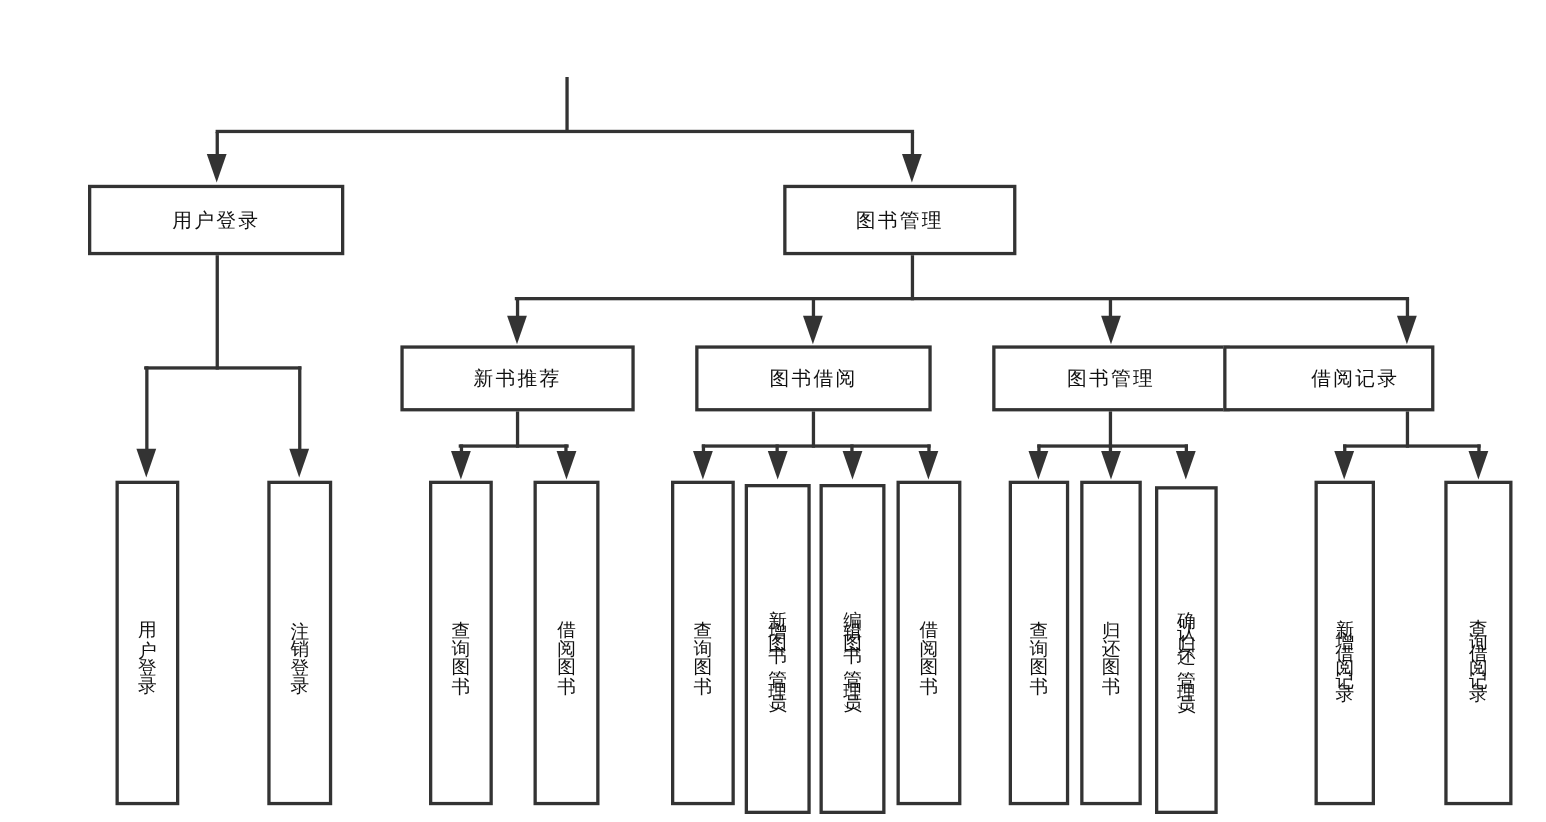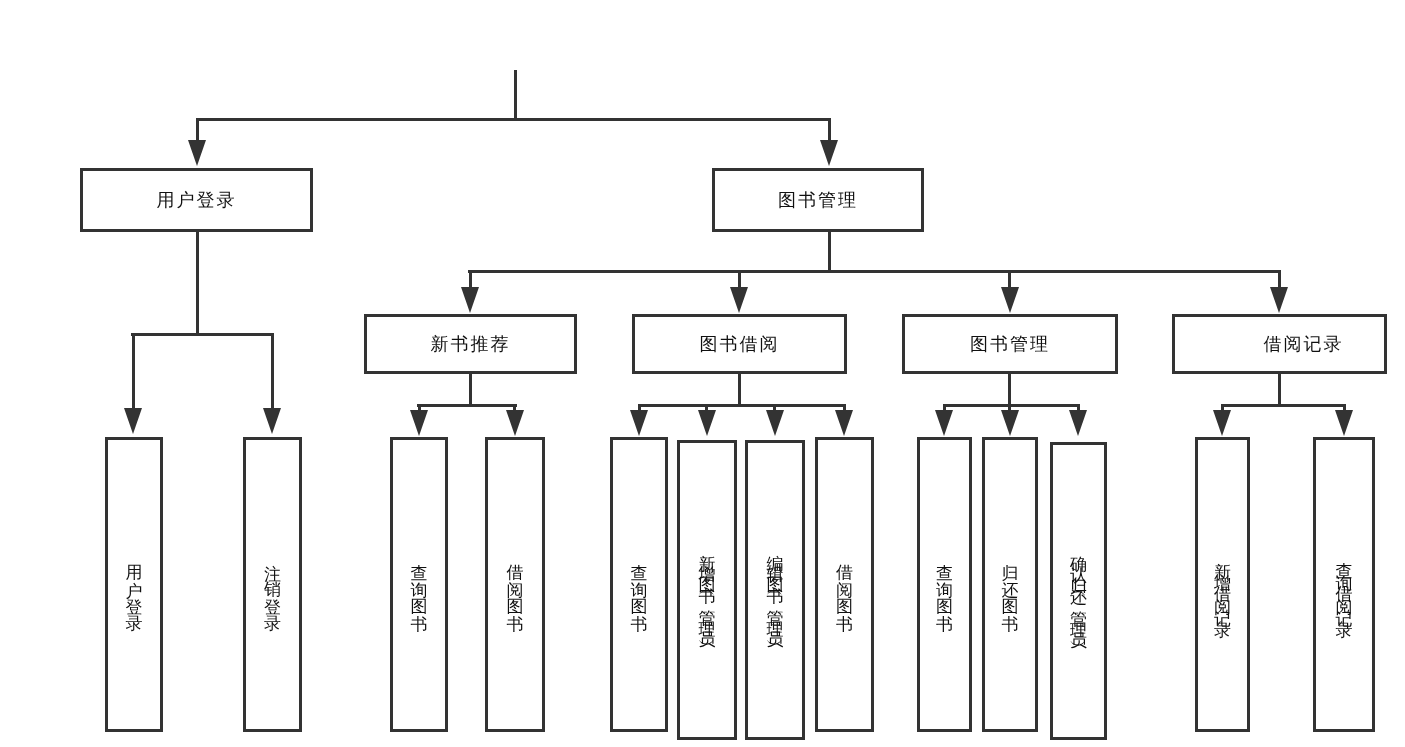--- a/index.html
+++ b/index.html
@@ -59,21 +59,21 @@
   <div class="vl" style="left:738px;top:272px;width:3px;height:16px;"></div>
   <div class="ah" style="left:730px;top:287px;"></div>
   <div class="vl" style="left:1008px;top:272px;width:3px;height:16px;"></div>
   <div class="ah" style="left:1001px;top:287px;"></div>
   <div class="vl" style="left:1278px;top:272px;width:3px;height:16px;"></div>
   <div class="ah" style="left:1270px;top:287px;"></div>
 
   <div class="box hbox" style="left:632px;top:314px;width:215px;height:60px;">图书借阅</div>
   <div class="box hbox" style="left:364px;top:314px;width:213px;height:60px;">新书推荐</div>
   <div class="box hbox" style="left:902px;top:314px;width:216px;height:60px;">图书管理</div>
-  <div class="box hbox" style="left:1172px;top:314px;width:215px;height:60px;padding-left:48px;">借阅记录</div>
+  <div class="box hbox" style="left:1112px;top:314px;width:192px;height:60px;padding-left:48px;">借阅记录</div>
 
   <div class="vl" style="left:469px;top:374px;width:3px;height:33px;"></div>
   <div class="hl" style="left:417px;top:404px;width:100px;height:3px;"></div>
   <div class="vl" style="left:418px;top:404px;width:3px;height:8px;"></div>
   <div class="ah" style="left:410px;top:410px;"></div>
   <div class="vl" style="left:513px;top:404px;width:3px;height:8px;"></div>
   <div class="ah" style="left:506px;top:410px;"></div>
 
   <div class="vl" style="left:738px;top:374px;width:3px;height:33px;"></div>
   <div class="hl" style="left:638px;top:404px;width:208px;height:3px;"></div>

